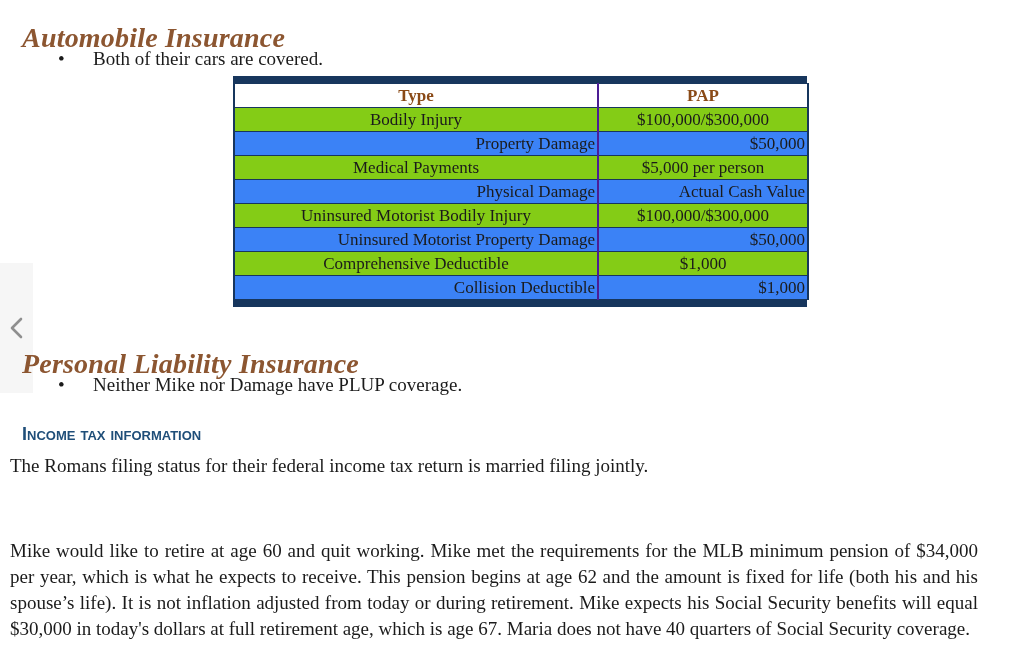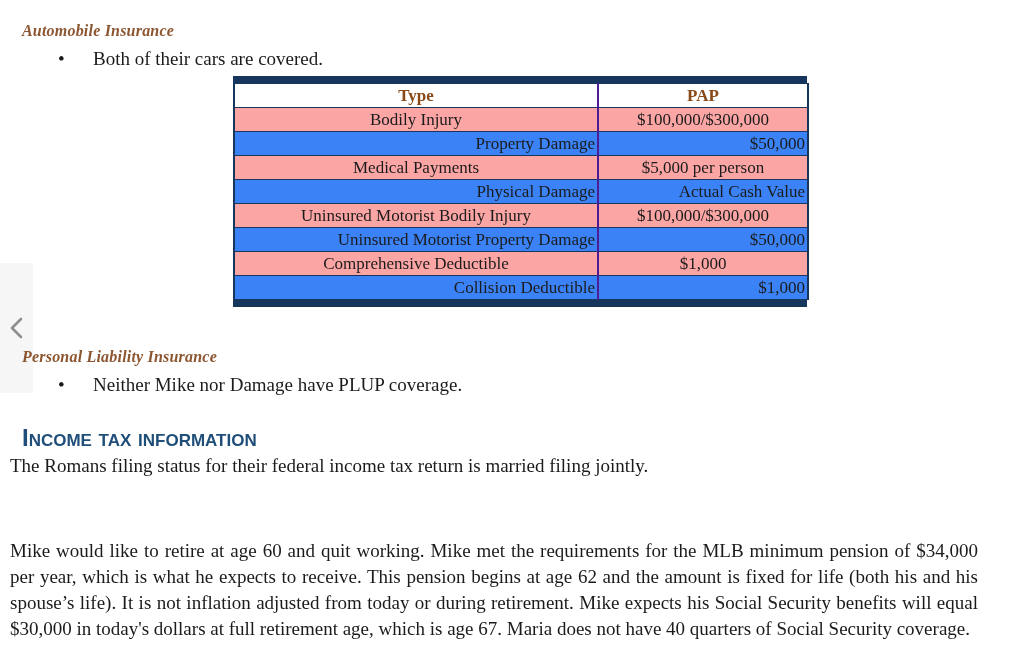--- a/index.html
+++ b/index.html
@@ -23,33 +23,33 @@
     display: flex; align-items: center; justify-content: center;
     cursor: pointer;
   }
   .nav-panel svg { display: block; }
 
   
   .h-brown {
     position: absolute;
     left: 22px;
     font-family: "Liberation Serif", serif;
-    font-size: 16px;
+    font-size: 28px;
     font-weight: bold;
     font-style: italic;
     color: #8C5631;
     letter-spacing: 0.2px;
   }
 
   
   .h-blue {
     position: absolute;
     left: 22px;
     font-family: "Liberation Sans", sans-serif;
-    font-size: 24px;
+    font-size: 18px;
     font-weight: bold;
     font-variant: small-caps;
     text-transform: lowercase;
     color: #1F4E79;
     letter-spacing: 0px;
   }
   .h-blue::first-letter { text-transform: uppercase; }
 
   .bullet-line {
     position: absolute;
@@ -96,21 +96,21 @@
   }
   table.pap col.c-type { width: 364px; }
   table.pap col.c-pap  { width: 210px; }
   table.pap td:first-child, table.pap th:first-child { border-left: 2px solid #17365D; }
   table.pap td:last-child,  table.pap th:last-child  { border-right: 2px solid #17365D; border-left: 2px solid #4c1d95; }
   table.pap tr.hdr th {
     background: #ffffff;
     color: #8A4A17;
     font-weight: bold;
   }
-  table.pap tr.odd td { background: #fca5a5; }
+  table.pap tr.odd td { background: #84cc16; }
   table.pap tr.even td { background: #3b82f6; text-align: right; }
 </style>
 </head>
 <body>
 
 <div class="page">
 
   <div class="nav-panel">
     <span>
       <svg width="17" height="24" viewBox="0 0 17 24">

